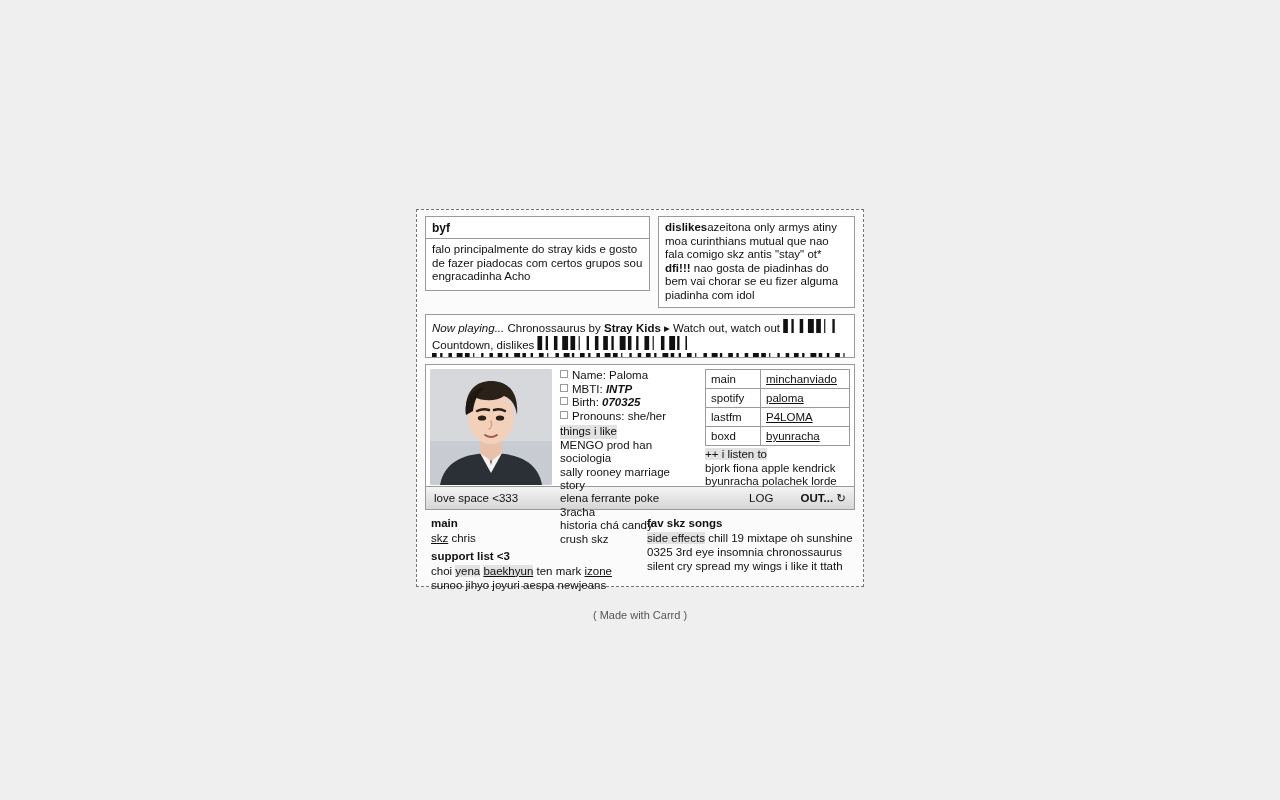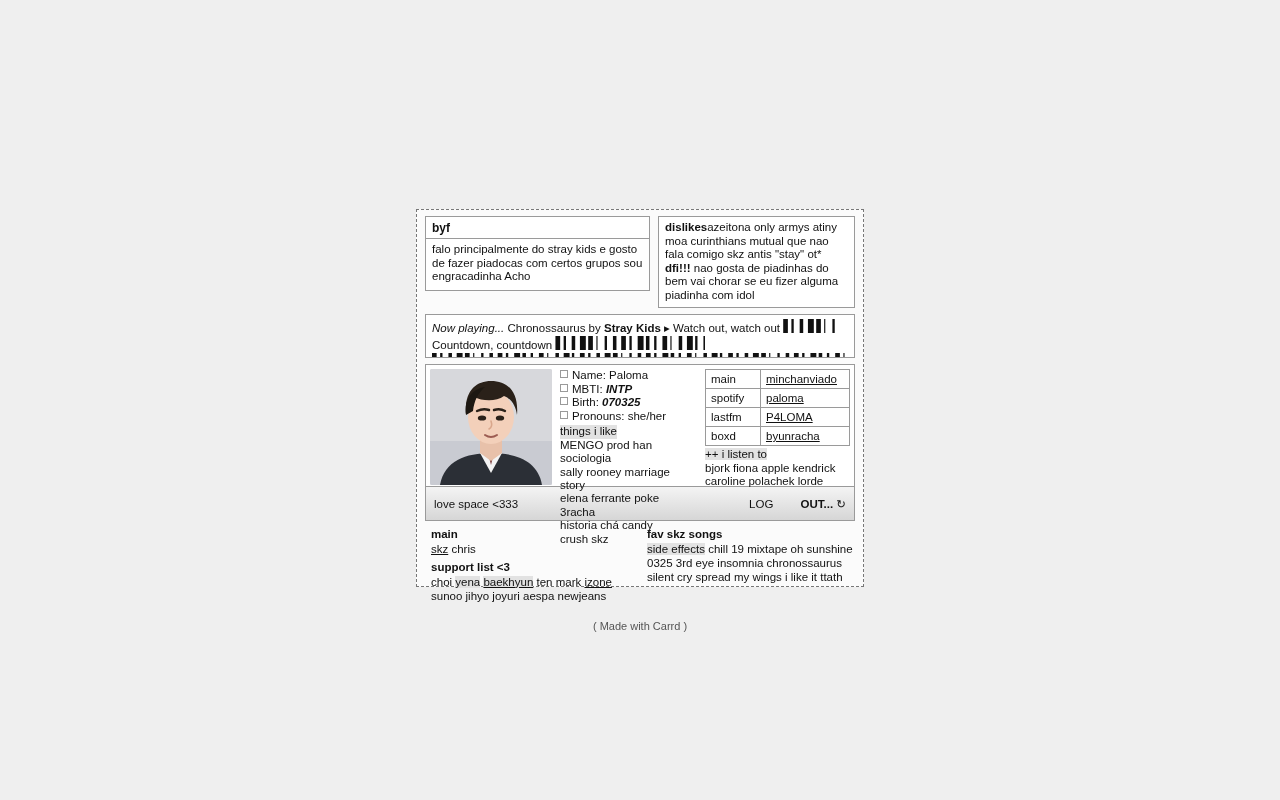--- a/index.html
+++ b/index.html
@@ -155,21 +155,21 @@
   .listen {
     font-size: 11.5px;
     line-height: 1.17;
     color: #111;
     margin-top: 2px;
   }
   .listen .lh { background: #e2e2e2; }
 
   
   .statusbar {
-    height: 35px;
+    height: 24px;
     border: 1px solid #9a9a9a;
     background: linear-gradient(#f4f4f4, #d6d6d6);
     display: flex;
     align-items: center;
     justify-content: space-between;
     padding: 0 8px;
     font-size: 11.5px;
     color: #111;
     box-sizing: border-box;
   }
@@ -212,21 +212,21 @@
       </div>
 
     </div>
 
     <div class="nowplaying">
       <span class="np-italic">Now playing...</span>
       <span>Chronossaurus by </span><span class="np-b">Stray Kids</span>
       <span>▸</span>
       <span>Watch out, watch out</span>
       <span class="bars bars-1">▌▎▍▋▌▏▎</span><br>
-      <span>Countdown, countdown</span>
+      <span>Countdown, dislikes</span>
       <span class="bars bars-2">▌▎▍▋▌▏▎▍▌▎▋▍▎▌▏▍▋▎▌</span>
       <span class="bars bars-3">▌▎▍▋▌▏▎▍▌▎▋▍▎▌▏▍▋▎▌▎▍▋▌▏▎▍▌▎▋▍▎▌▏▍▋▎▌▎▍▋▌▏▎▍▌▎▋▍▎▌▏▍▋▎▌▎▍▋▌▏▎▍▌▎▋▍▎▌▏▍▋▎▌▎▍▋▌▏▎▍▌▎▋▍▎▌▏▍</span>
     </div>
 
     <div class="profile">
 
       <div class="avatar">
         <svg viewBox="0 0 122 116" preserveAspectRatio="xMidYMid slice" aria-hidden="true">
           <rect x="0" y="0" width="122" height="116" fill="#d7d8dc"></rect>
           <rect x="0" y="72" width="122" height="44" fill="#c9cbd2"></rect>
@@ -296,21 +296,21 @@
           </tr>
           <tr>
             <td class="k">boxd</td>
             <td class="v"><a href="#">byunracha</a></td>
           </tr>
         </tbody>
           </table>
         <div class="listen">
           <div><span class="lh">++ i listen to</span></div>
           <div>bjork fiona apple kendrick</div>
-          <div>caroline polachek lorde</div>
+          <div>byunracha polachek lorde</div>
         </div>
       </div>
 
     </div>
 
     <div class="statusbar">
       <span>love space &lt;333</span>
       <span class="right"><span>LOG </span><b>OUT...</b> <span>↻</span></span>
     </div>
 

